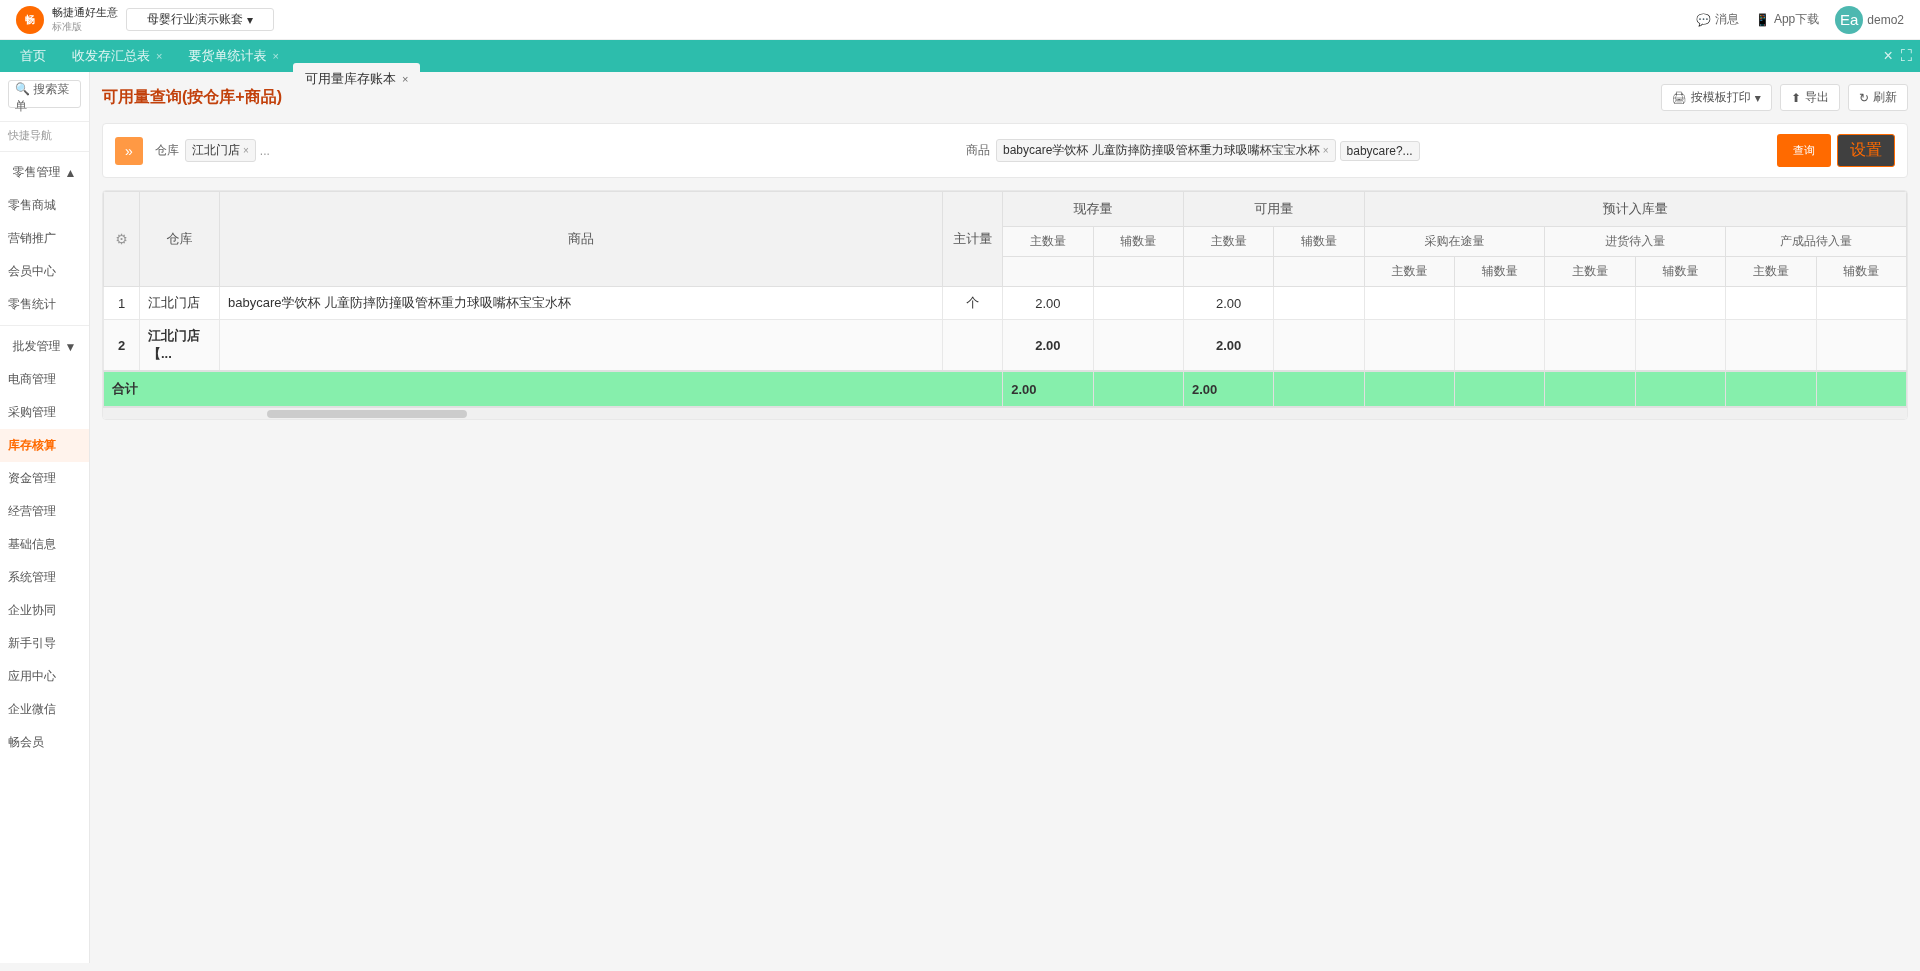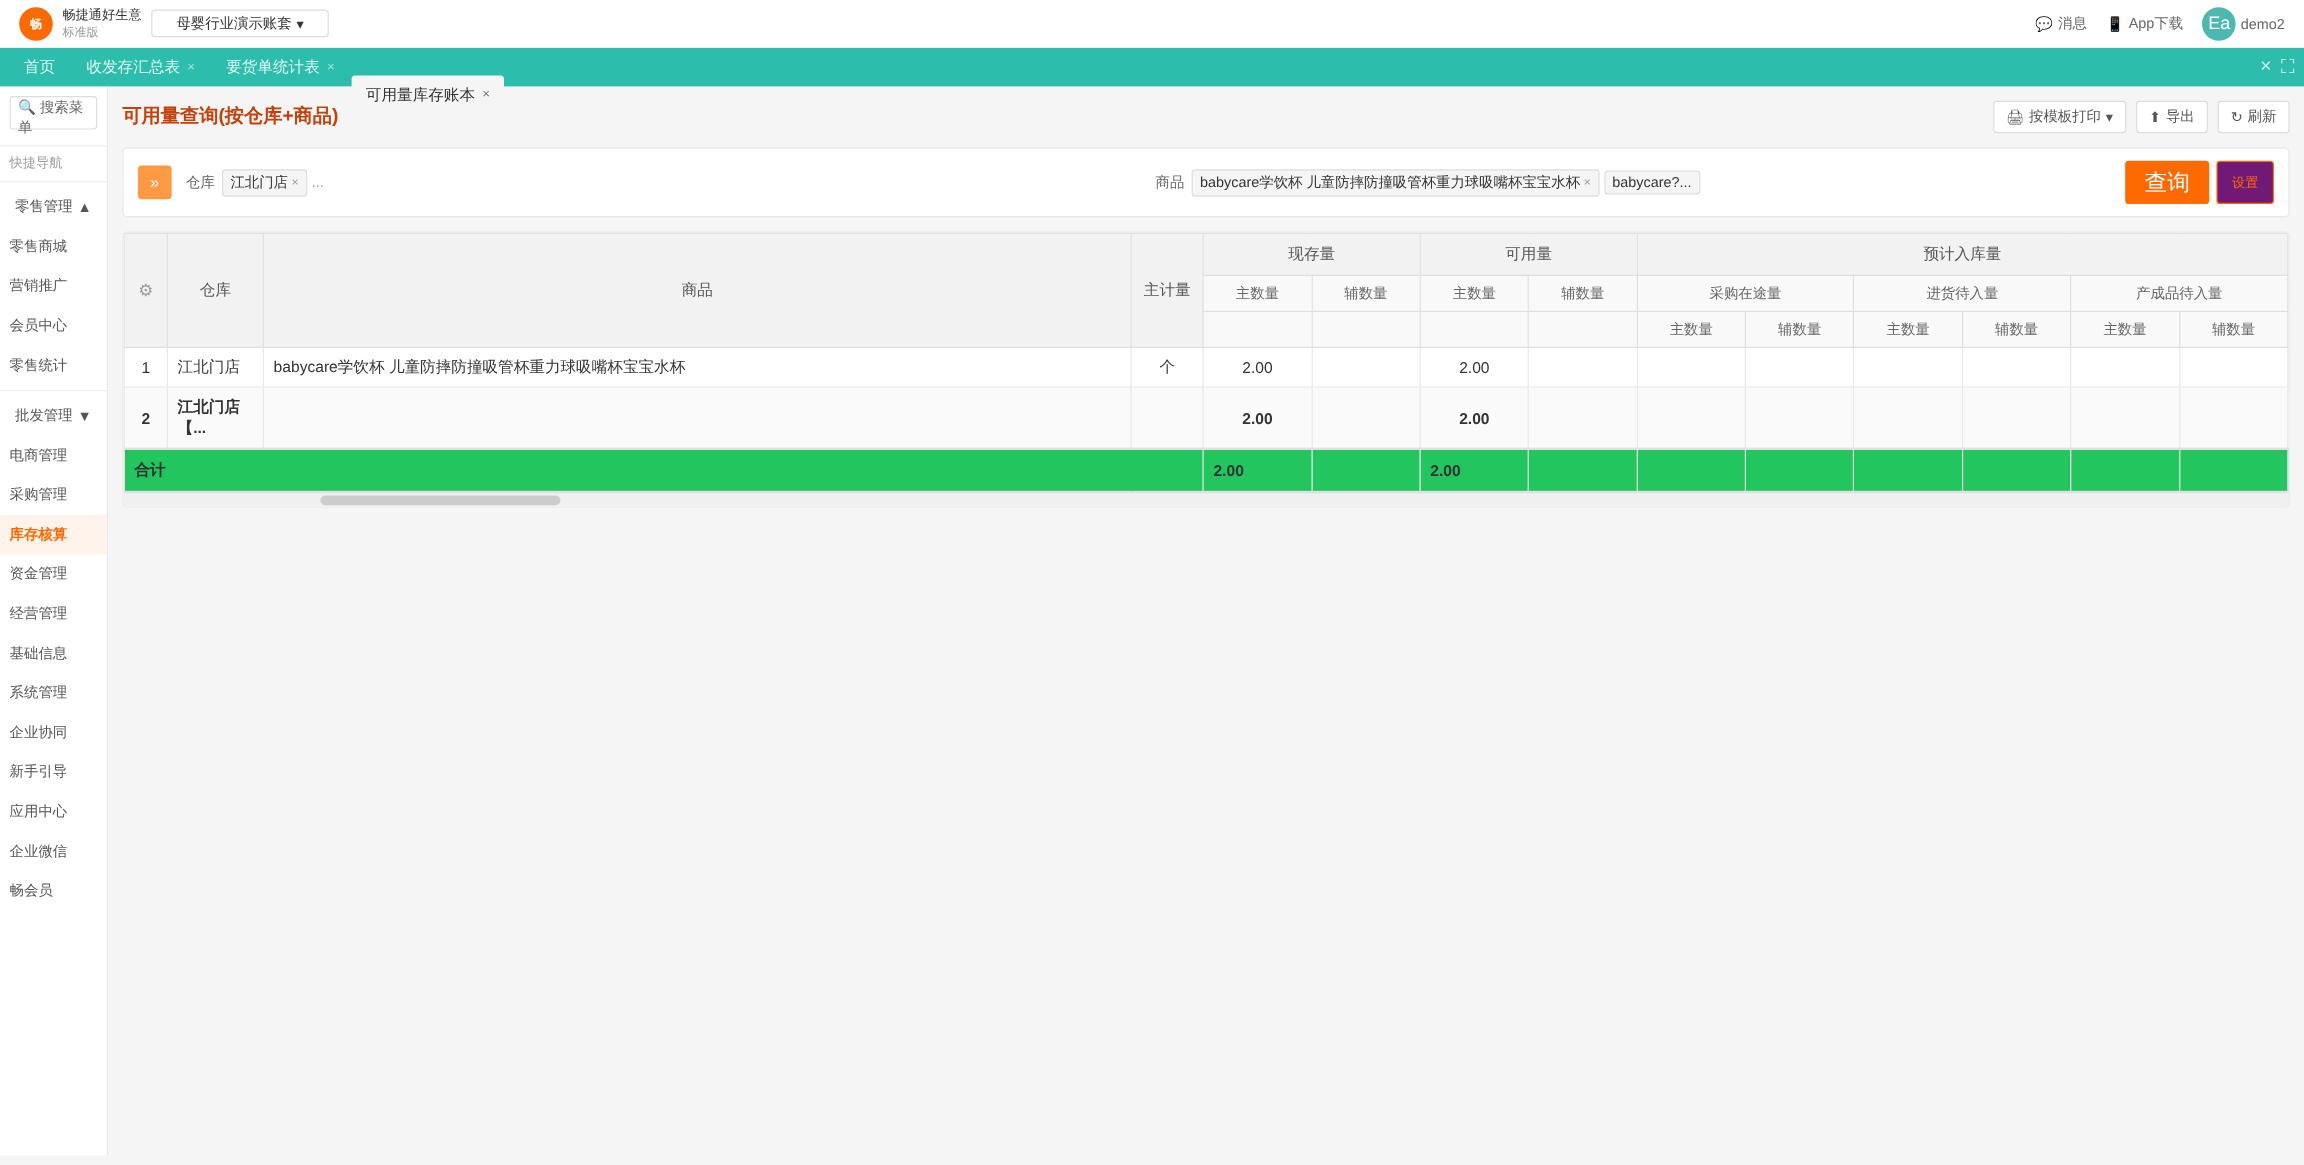--- a/index.html
+++ b/index.html
@@ -174,30 +174,30 @@
     }
     .filter-tag-close { cursor: pointer; color: #999; font-size: 10px; }
     .filter-ellipsis { color: #999; font-size: 12px; cursor: pointer; }
     .filter-actions { display: flex; gap: 6px; margin-left: auto; }
     .btn-query {
       background: #ff6a00;
       color: #fff;
       border: none;
       border-radius: 3px;
       padding: 5px 16px;
-      font-size: 19px;
+      font-size: 11px;
       cursor: pointer;
     }
     .btn-setting {
-      background: #701a75;
+      background: #404040;
       color: #ff6a00;
       border: 1px solid #ff6a00;
       border-radius: 3px;
       padding: 5px 12px;
-      font-size: 11px;
+      font-size: 16px;
       cursor: pointer;
     }
 
     
     .table-container {
       background: #fff;
       border: 1px solid #e8e8e8;
       border-radius: 4px;
       overflow: auto;
     }
@@ -226,21 +226,21 @@
     }
     table tbody tr td {
       border: 1px solid #e8e8e8;
       padding: 7px 8px;
       text-align: center;
       color: #333;
     }
     table tbody tr:nth-child(even) td { background: #fafafa; }
 
     .table-footer {
-      background: #22c55e;
+      background: #86efac;
       border-top: 2px solid #e0e0e0;
     }
     .table-footer td {
       font-weight: bold;
       color: #333;
       padding: 8px 8px;
       border: 1px solid #e0e0e0;
     }
 
     

